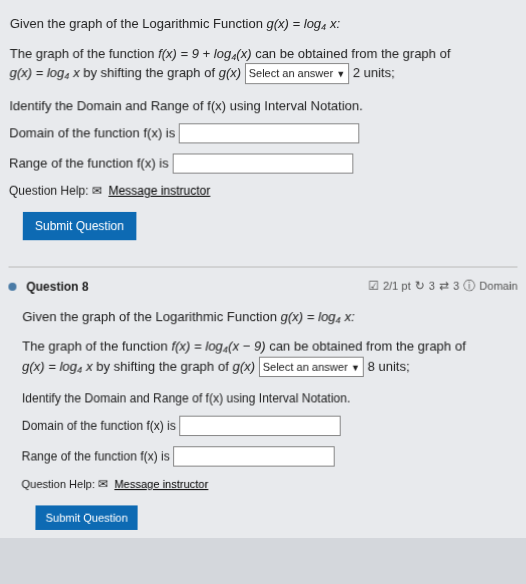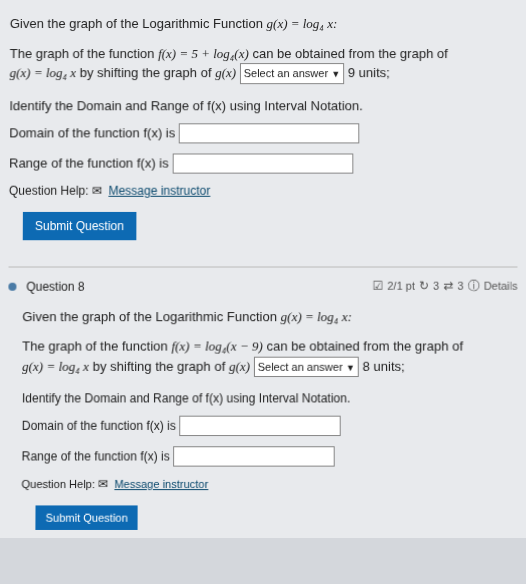--- a/index.html
+++ b/index.html
@@ -1,60 +1,60 @@
 <!DOCTYPE html>
 <html><head>
 <meta charset="utf-8">
 <style>
 *{box-sizing:border-box;margin:0;padding:0}
 body{font-family:Arial,Helvetica,sans-serif;background:#d4d7dc;width:526px;height:584px;overflow:hidden;font-size:13px;color:#222}
 .page{background:#e8eaed;padding:8px 10px 0 10px;transform:perspective(800px) rotateX(1deg);transform-origin:top}
 .question-block{margin-bottom:18px}
 .prompt{margin:6px 0 10px 0;line-height:1.5}
-.math{font-style:italic;font-family:Liberation Serif, serif}
+.math{font-style:italic;font-family:Liberation Sans, sans-serif}
 .sel{display:inline-block;border:1px solid #888;background:#fff;font-size:11px;padding:1px 3px;cursor:pointer}
 .chev{font-size:9px}
 .section-label{margin:14px 0 10px 0}
 .field-row{margin:10px 0}
 .inp{border:1px solid #888;background:#fff;height:20px;width:180px;padding:2px 4px;font-size:12px}
 .help{font-size:12px;margin:8px 0 10px 0}
-.help a{color:#0c4a6e;text-decoration:underline}
+.help a{color:#000000;text-decoration:underline}
 .env{display:inline-block;font-size:12px;margin-right:3px}
 .submit{background:#0d6ab3;color:#fff;border:none;padding:7px 12px;font-size:12px;cursor:pointer;margin:4px 0 8px 14px}
 .submit.small{font-size:11px;padding:6px 10px}
 .q-header{border-top:1px solid #bbb;padding:10px 0 6px 0;display:flex;justify-content:space-between;align-items:center}
-.q-title{font-weight:normal;font-size:12px}
+.q-title{font-weight:bold;font-size:12px}
 .dot{display:inline-block;width:8px;height:8px;border-radius:50%;background:#4a7ba6;margin-right:6px;vertical-align:middle}
 .meta{font-size:11px;color:#555;display:flex;align-items:center;gap:4px}
 .meta .ic{font-size:12px}
 .details{color:#555}
 .inner{padding:0 6px 0 14px}
 </style>
 </head>
 <body>
 
 <div class="page">
 
   <div class="question-block">
     <p class="prompt">
       <span>Given the graph of the Logarithmic Function </span>
       <span class="math">g(x) = log₄ x:</span>
     </p>
     <p class="prompt">
       <span>The graph of the function </span>
-      <span class="math">f(x) = 5 + log₄(x)</span>
+      <span class="math">f(x) = 9 + log₄(x)</span>
       <span> can be obtained from the graph of</span><br>
       <span class="math">g(x) = log₄ x</span>
       <span> by shifting the graph of </span>
       <span class="math">g(x)</span>
       <span class="sel">
         <span>Select an answer</span>
         <span class="chev">▼</span>
       </span>
-      <span> 9 units;</span>
+      <span> 2 units;</span>
     </p>
 
     <p class="section-label">Identify the Domain and Range of f(x) using Interval Notation.</p>
 
     <div class="field-row">
       <span>Domain of the function f(x) is </span>
       <input class="inp" type="text" style="">
     </div>
     <div class="field-row">
       <span>Range of the function f(x) is </span>
@@ -76,21 +76,21 @@
       <span class="q-title">Question 8</span>
     </div>
     <div class="meta">
       <span class="ic">☑</span>
       <span>2/1 pt</span>
       <span class="ic">↻</span>
       <span>3</span>
       <span class="ic">⇄</span>
       <span>3</span>
       <span class="ic">ⓘ</span>
-      <span class="details">Details</span>
+      <span class="details">Domain</span>
     </div>
   </div>
 
   <div class="question-block inner">
     <p class="prompt">
       <span>Given the graph of the Logarithmic Function </span>
       <span class="math">g(x) = log₄ x:</span>
     </p>
     <p class="prompt">
       <span>The graph of the function </span>

